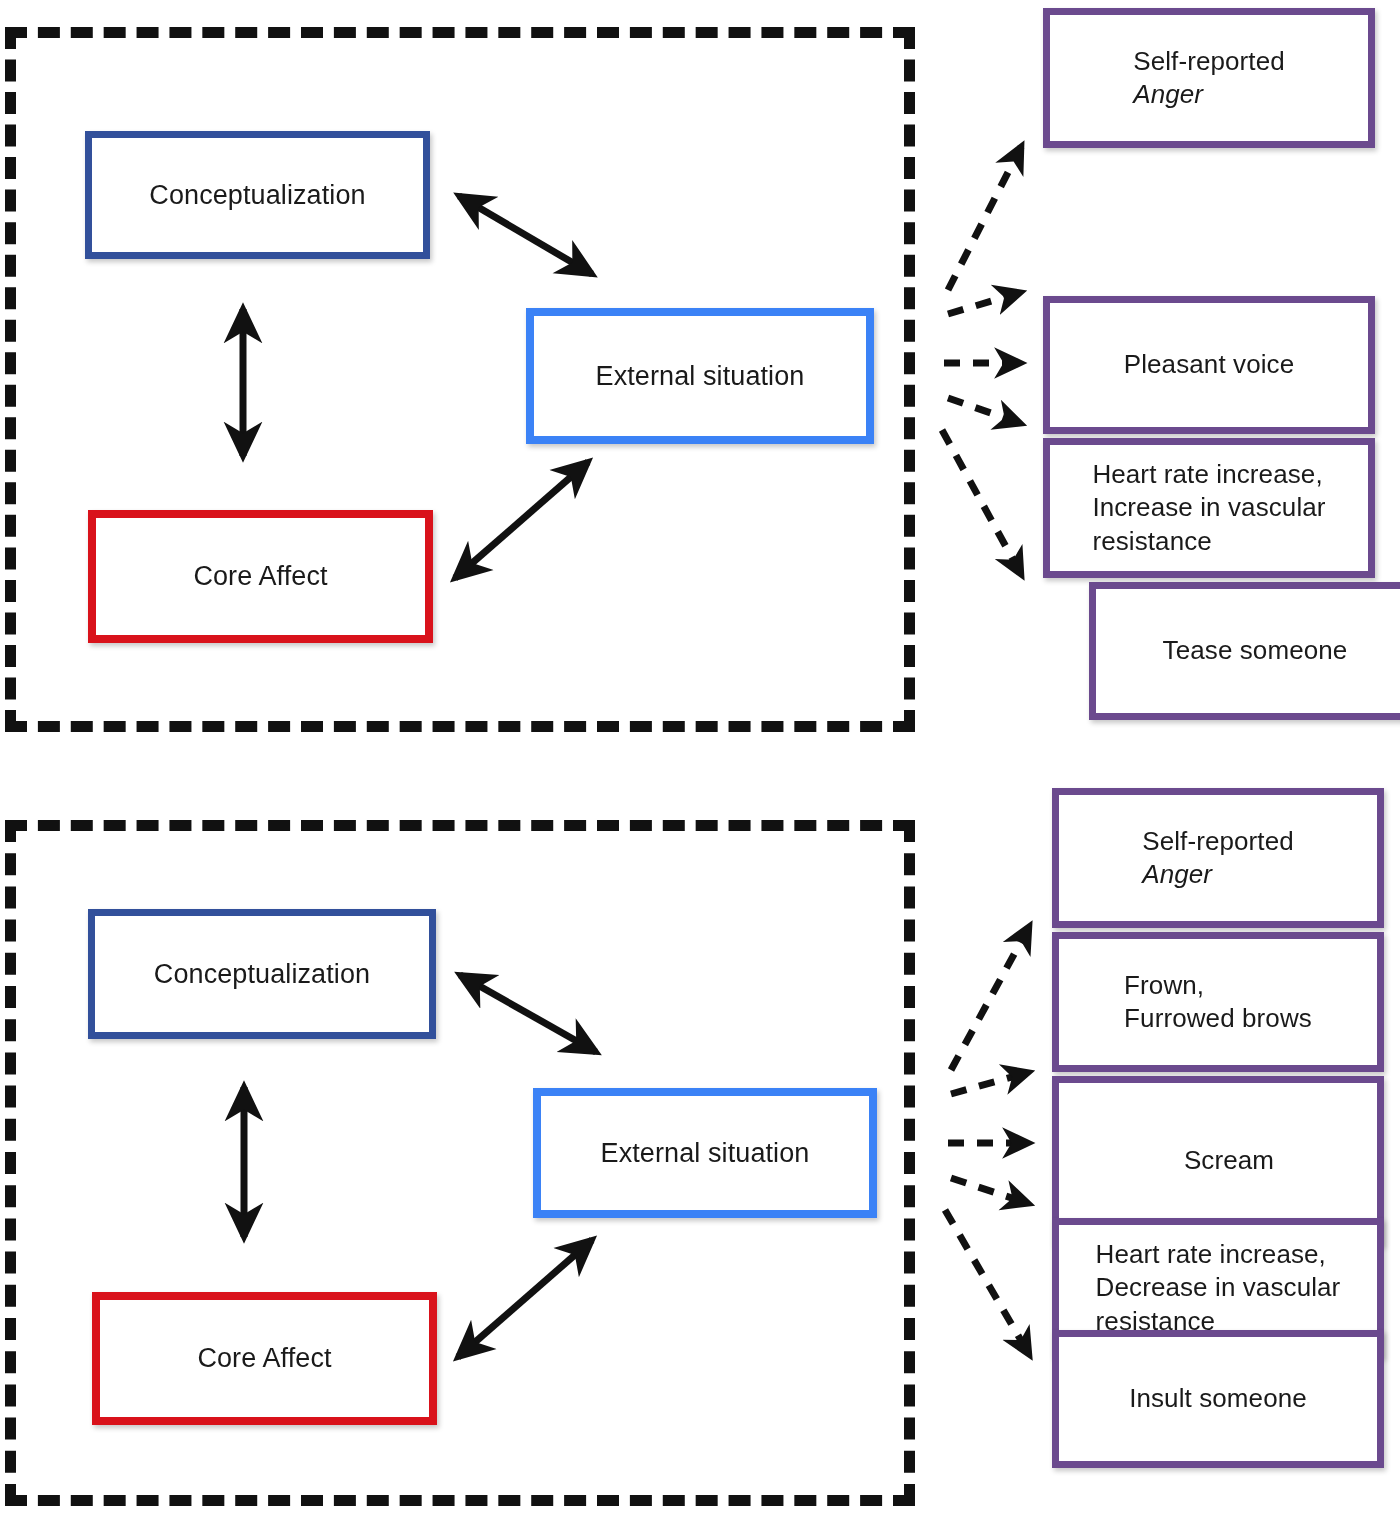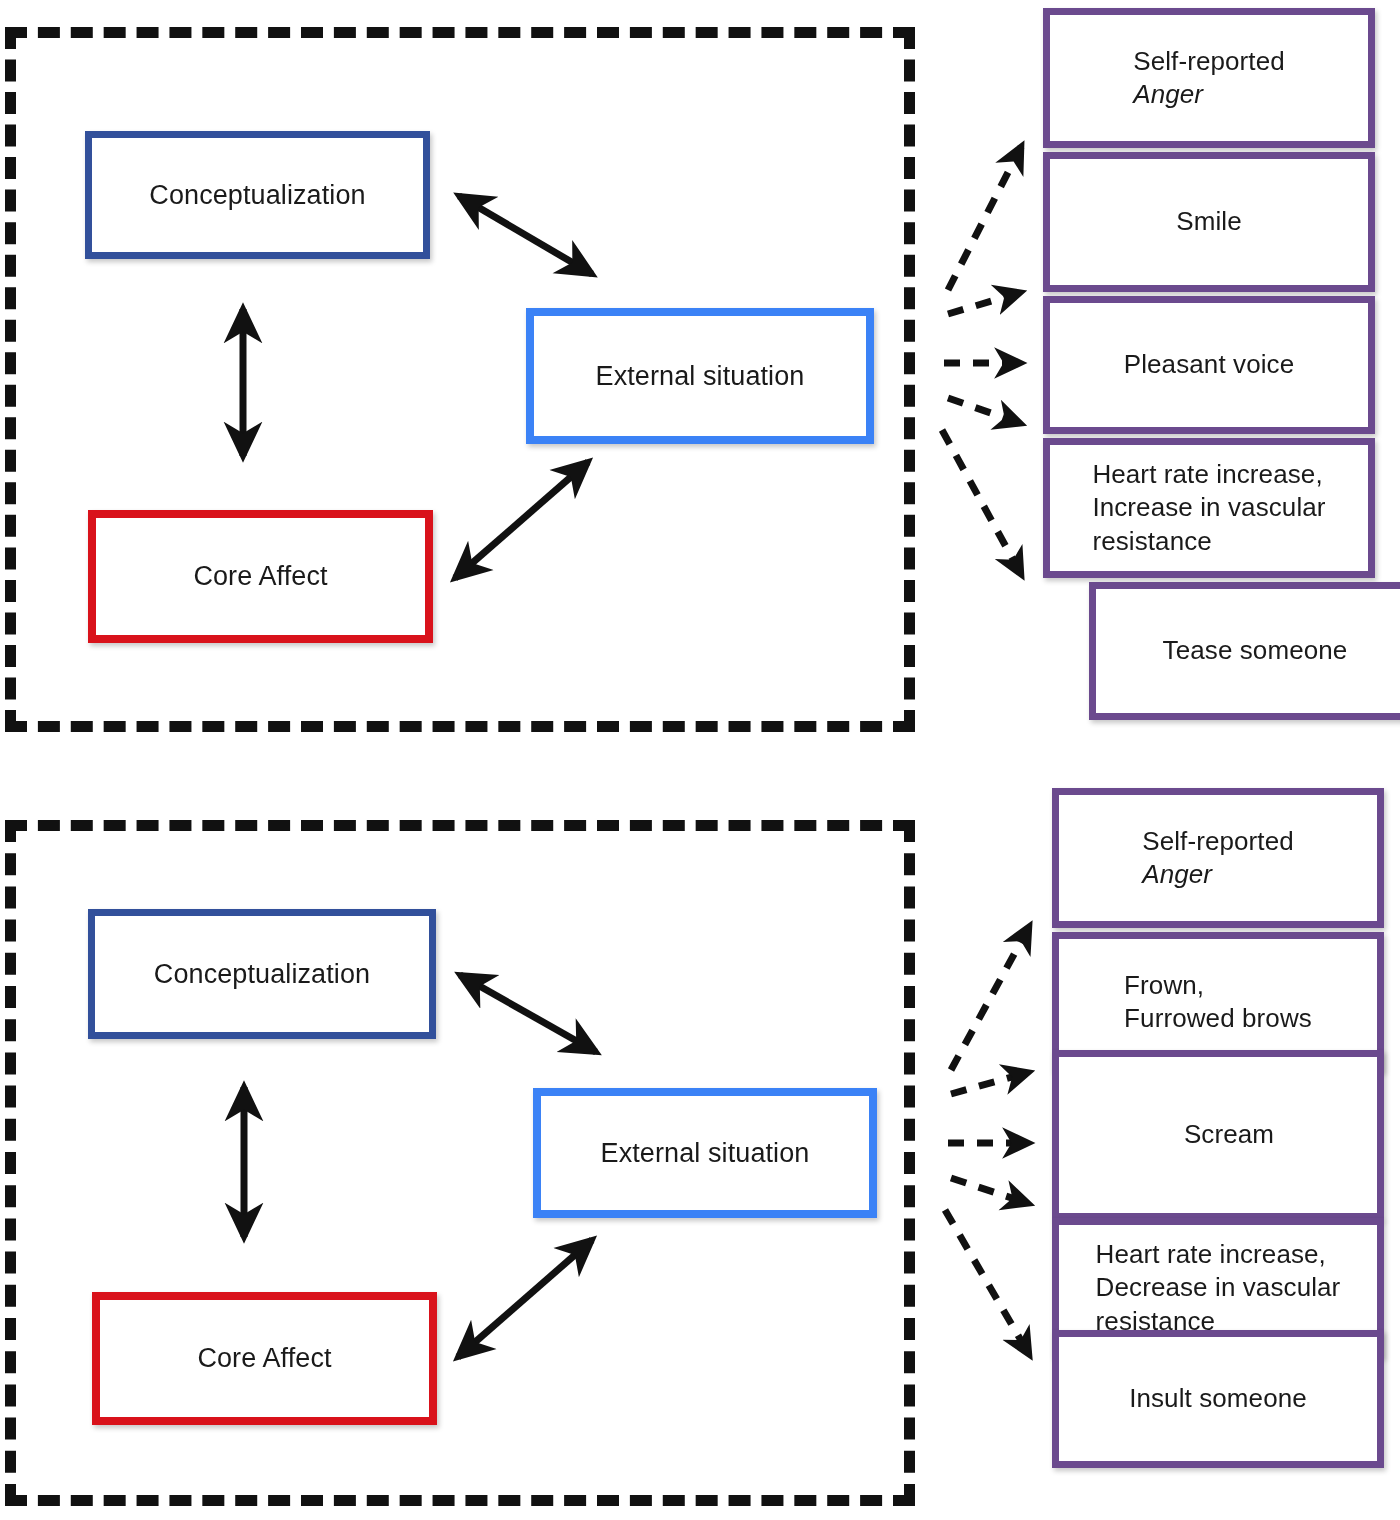--- a/index.html
+++ b/index.html
@@ -82,25 +82,20 @@
     <span class="node-label">Core Affect</span>
   </div>
 
   <div class="node node-purple" style="left:1043px; top:8px; width:332px; height:140px;">
     <span class="node-label">
       <span>Self-reported</span><br>
       <span class="it">Anger</span>
     </span>
   </div>
 
-  <div class="node node-purple" style="left:1043px; top:152px; width:332px; height:140px;">
-    <span class="node-label">
-      <span>Smile</span>
-    </span>
-  </div>
 
   <div class="node node-purple" style="left:1043px; top:296px; width:332px; height:138px;">
     <span class="node-label">
       <span>Pleasant voice</span>
     </span>
   </div>
 
   <div class="node node-purple" style="left:1043px; top:438px; width:332px; height:140px;">
     <span class="node-label">
       <span>Heart rate increase,</span><br>
@@ -136,21 +131,21 @@
     </span>
   </div>
 
   <div class="node node-purple" style="left:1052px; top:932px; width:332px; height:140px;">
     <span class="node-label">
       <span>Frown,</span><br>
       <span>Furrowed brows</span>
     </span>
   </div>
 
-  <div class="node node-purple" style="left:1052px; top:1050px; width:332px; height:170px;padding-left:22px;">
+  <div class="node node-purple" style="left:1052px; top:1076px; width:332px; height:170px;padding-left:22px;">
     <span class="node-label">
       <span>Scream</span>
     </span>
   </div>
 
   <div class="node node-purple" style="left:1052px; top:1218px; width:332px; height:140px;">
     <span class="node-label">
       <span>Heart rate increase,</span><br>
       <span>Decrease in vascular</span><br>
       <span>resistance</span>

